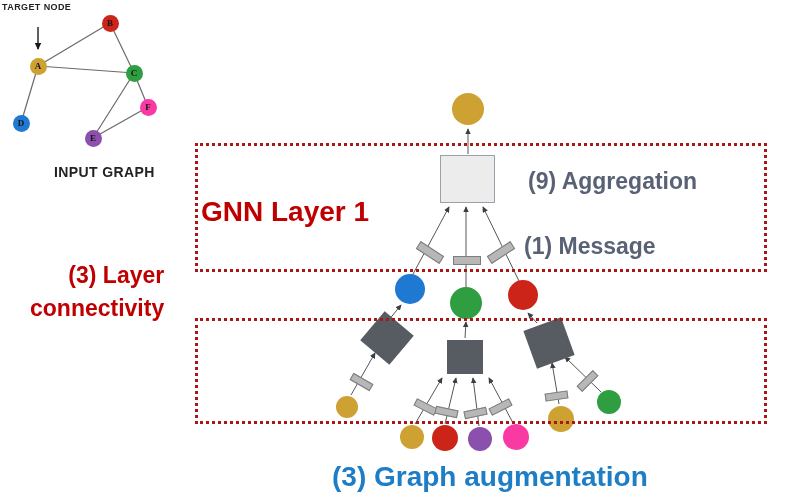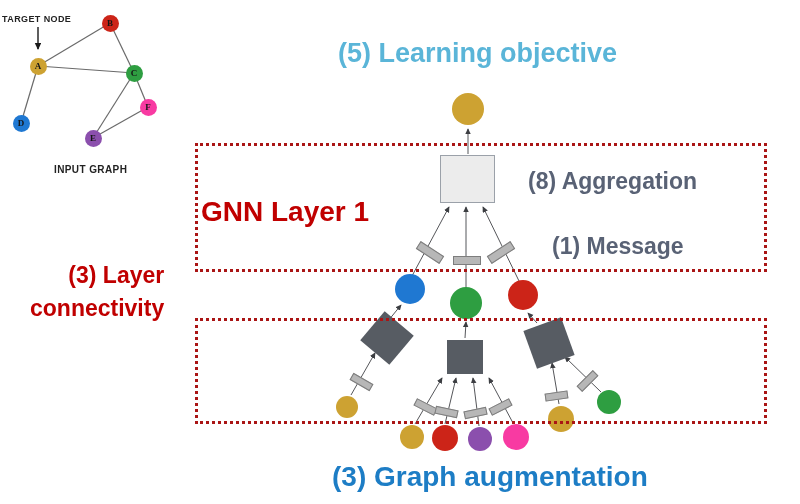--- a/index.html
+++ b/index.html
@@ -139,24 +139,23 @@
   <div class="node lettered fill-blue" style="left:12.5px;top:114.5px;width:17px;height:17px;">
       <span>D</span>
     </div>
   <div class="node lettered fill-purple" style="left:84.5px;top:129.5px;width:17px;height:17px;">
       <span>E</span>
     </div>
   <div class="node lettered fill-pink" style="left:139.5px;top:98.5px;width:17px;height:17px;">
       <span>F</span>
     </div>
 
-  <div class="lbl lbl-tiny" style="left:2px;top:14px;">TARGET NODE</div>
-  <div class="lbl lbl-tiny" style="left:46px;top:164px;font-size:10px;padding-left:8px;">INPUT GRAPH</div>
+  <div class="lbl lbl-tiny" style="left:2px;top:2px;">TARGET NODE</div>
+  <div class="lbl lbl-tiny" style="left:46px;top:164px;font-size:14px;padding-left:8px;">INPUT GRAPH</div>
 
-  <div class="lbl lbl-lightblue" style="left:338px;top:38px;">(5) Learning objective</div>
-  <div class="lbl lbl-gray" style="left:528px;top:168px;">(8) Aggregation</div>
-  <div class="lbl lbl-gray" style="left:552px;top:233px;">(1) Message</div>
+  <div class="lbl lbl-gray" style="left:528px;top:168px;">(9) Aggregation</div>
+  <div class="lbl lbl-gray" style="left:524px;top:233px;">(1) Message</div>
   <div class="lbl lbl-red" style="left:201px;top:196px;">GNN Layer 1</div>
   <div class="lbl lbl-red-big" style="left:30px;top:259px;text-align:right;">(3) Layer
 connectivity</div>
   <div class="lbl lbl-blue" style="left:332px;top:461px;">(3) Graph augmentation</div>
 
 </div>
 
 </body></html>

